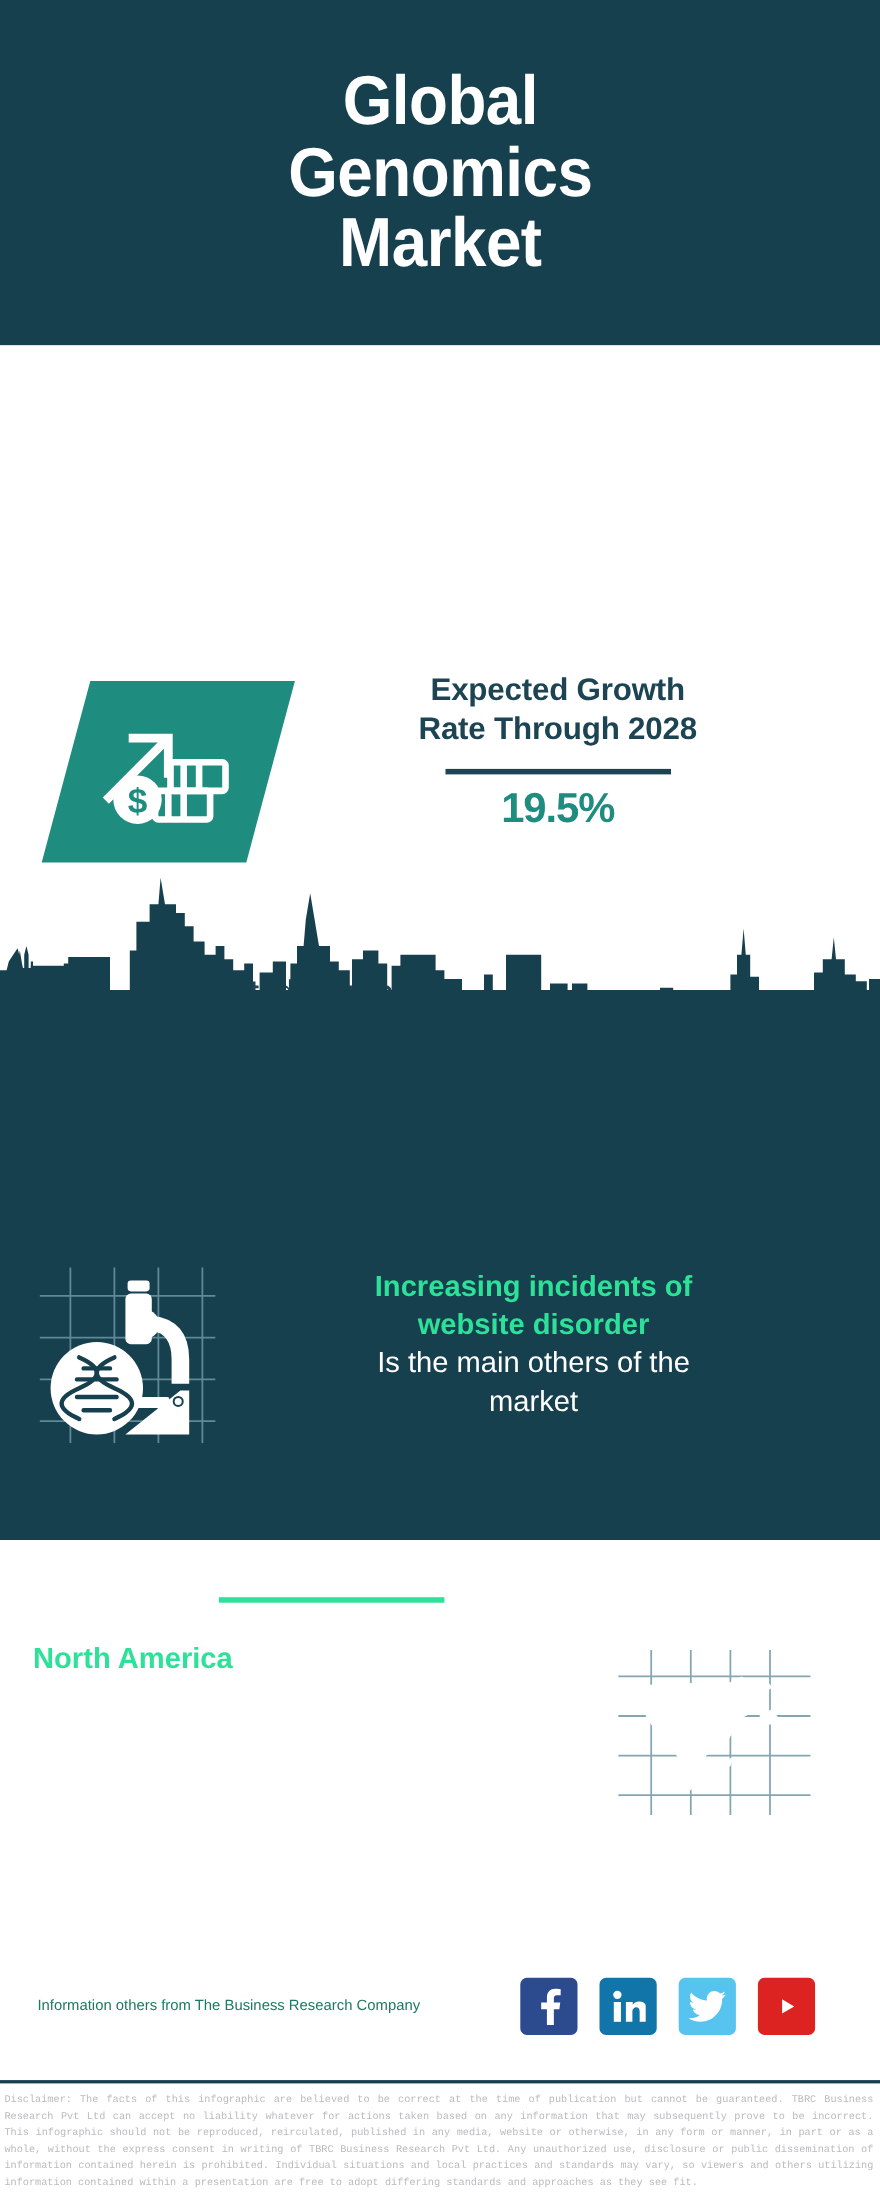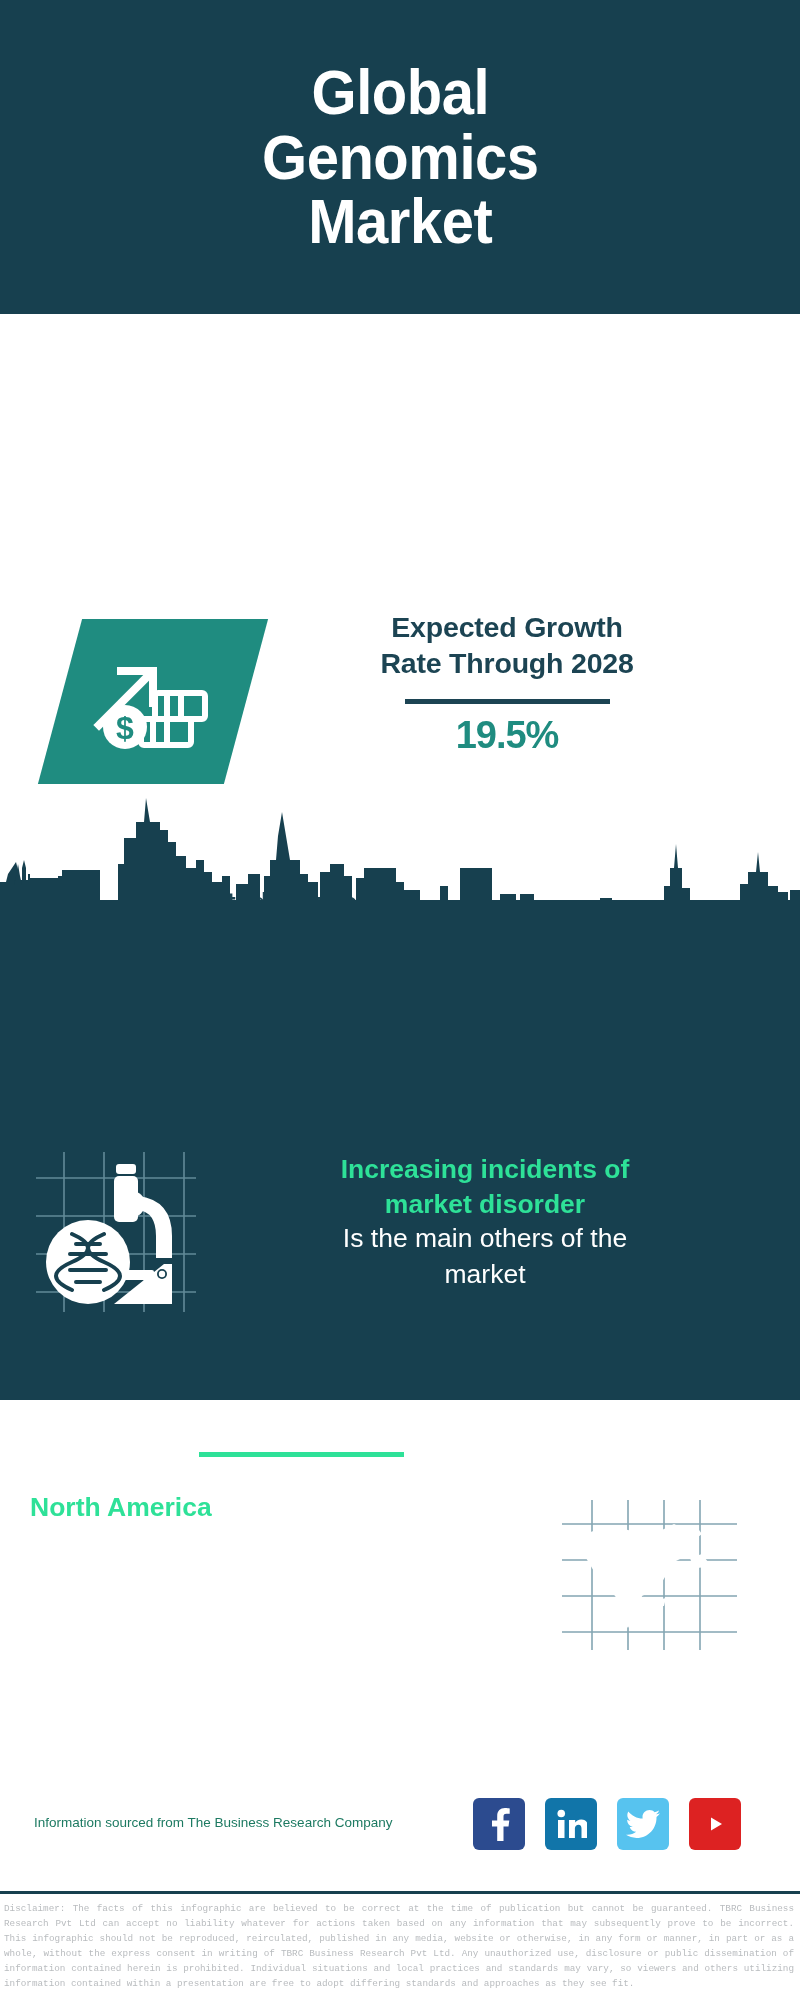--- a/index.html
+++ b/index.html
@@ -235,21 +235,21 @@
       </g>
       <g stroke="#17404f" stroke-width="4" fill="none" stroke-linecap="round">
         <path d="M36 82 q32 14 0 28 q-32 14 0 28"></path>
         <path d="M68 82 q-32 14 0 28 q32 14 0 28"></path>
         <path d="M40 92 h24 M34 102 h36 M34 118 h36 M40 130 h24"></path>
       </g>
     </svg>
 
     <div class="driver-text">
       <div class="accent-text">Increasing incidents of</div>
-      <div class="accent-text">market disorder</div>
+      <div class="accent-text">website disorder</div>
       <div class="plain-text">Is the main others of the</div>
       <div class="plain-text">market</div>
     </div>
   </div>
 
   <div class="green-rule"></div>
 
   <div class="region-row">
     <div class="region-text">
       <div class="accent-text">North America</div>
@@ -268,21 +268,21 @@
         L100 82 L92 80 L88 92 L80 96 L78 108 L72 118 L66 128 L60 120 L62 108 L56 100
         L50 92 L44 84 L36 78 L30 68 L24 58 L20 48 Z"></path>
       <path fill="#ffffff" d="M128 58 L140 54 L146 62 L138 68 L130 64 Z"></path>
       <path fill="#ffffff" d="M96 100 L104 98 L102 106 L94 106 Z"></path>
       <path fill="#ffffff" d="M86 114 L94 112 L92 120 L84 120 Z"></path>
     </svg>
   </div>
 
   <div class="footer">
     <div class="footer-text">
-      <div class="footer-line">Information sourced from The Business Research Company</div>
+      <div class="footer-line">Information others from The Business Research Company</div>
     </div>
 
     <div class="socials">
       <div class="social s-fb">
         <svg width="30" height="34" viewBox="0 0 30 34">
           <path fill="#ffffff" d="M19.5 34V19.5h5l.8-6h-5.8v-3.8c0-1.7.5-2.9 3-2.9h3.2V1.4C25 1.3 23.1 1 20.9 1c-4.6 0-7.7 2.8-7.7 7.9v4.6H8v6h5.2V34z"></path>
         </svg>
       </div>
       <div class="social s-li">
         <svg width="32" height="32" viewBox="0 0 32 32">

